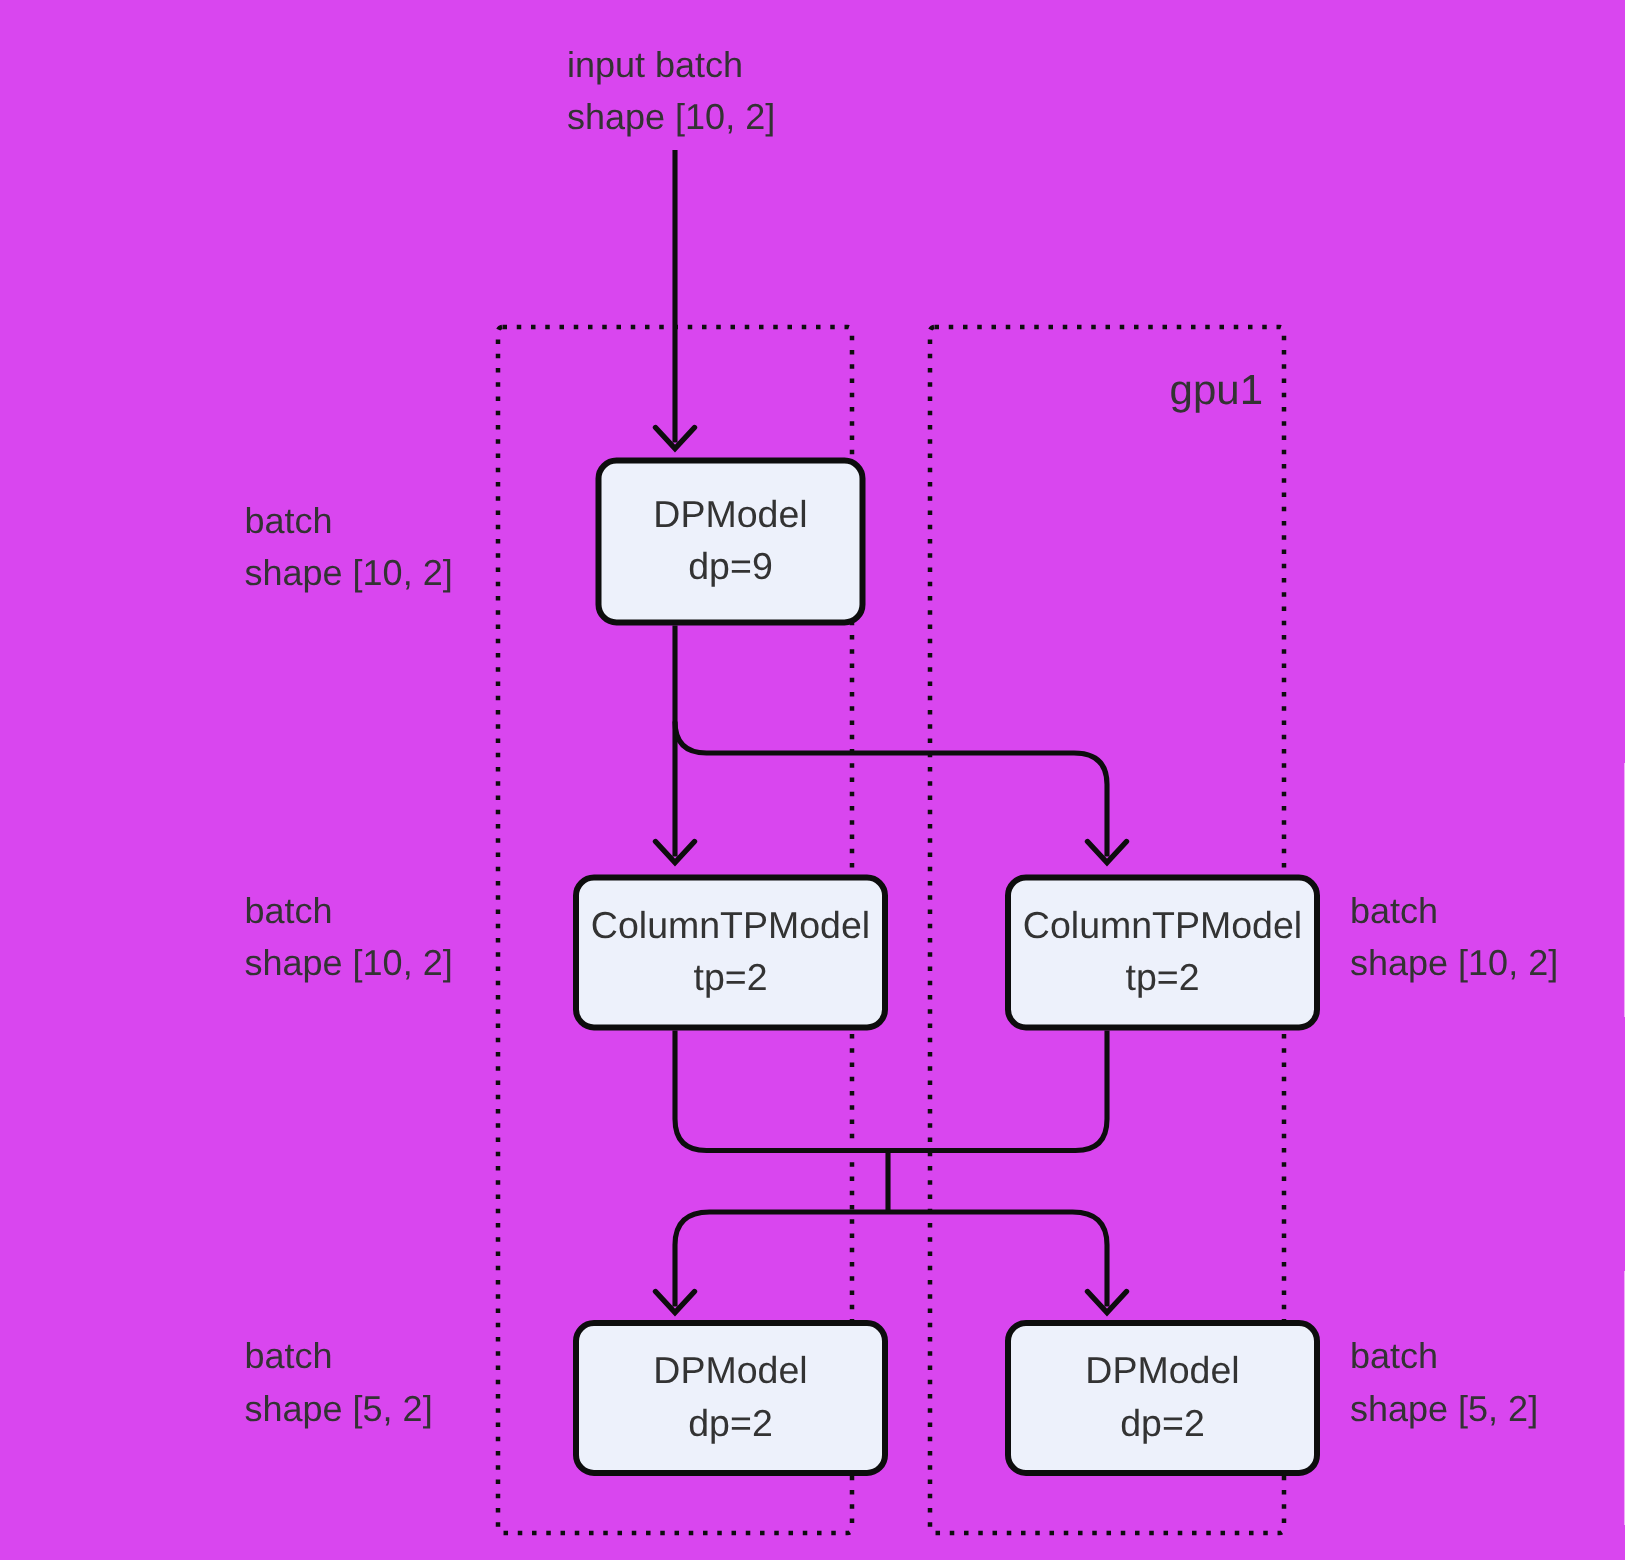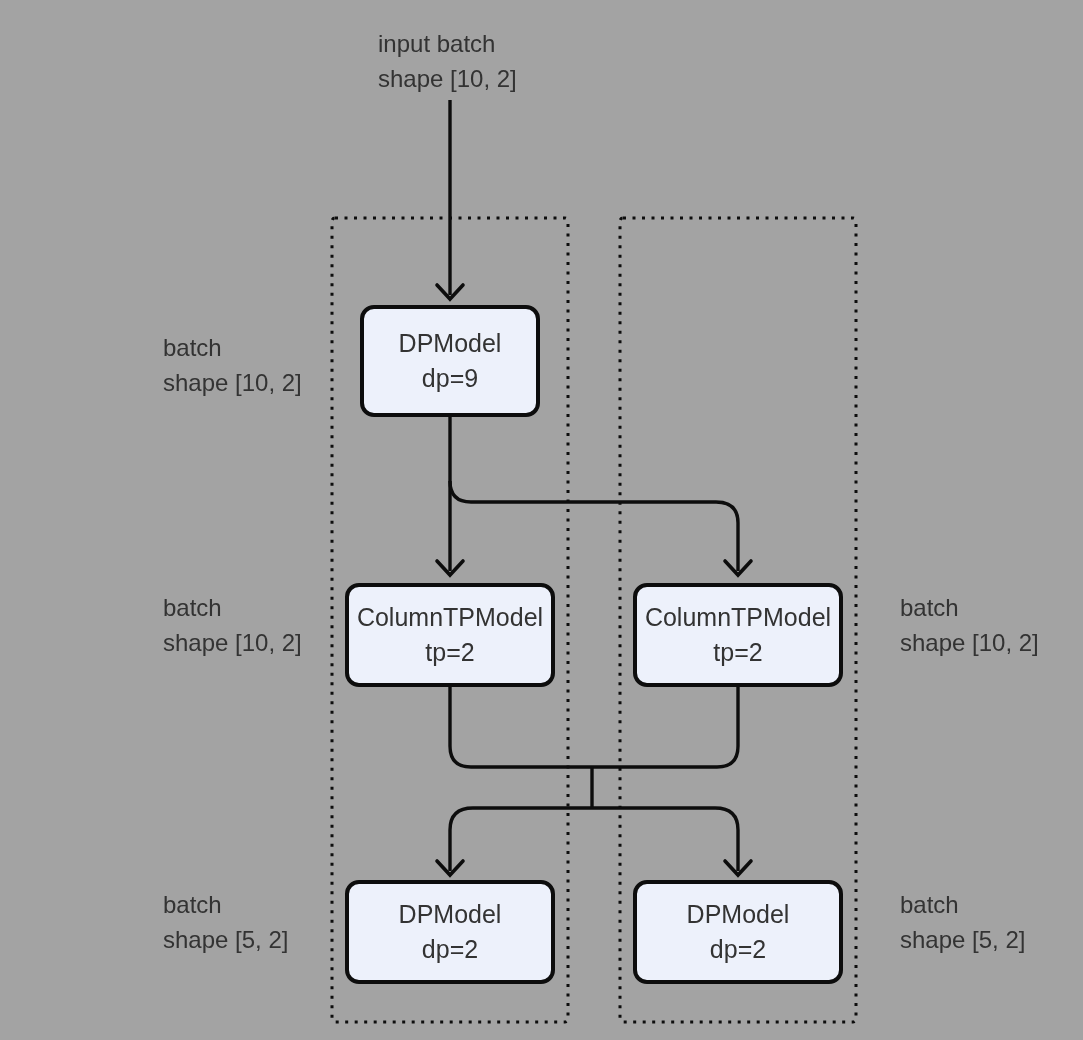--- a/index.html
+++ b/index.html
@@ -2,32 +2,32 @@
 <html style="--node-fill: #edf1fb; --line: #0d0d0d; --text: #333333;"><head>
 <meta charset="utf-8">
 <style>
   :root{
     --node-fill:#edf1fb;
     --line:#0d0d0d;
     --text:#333333;
   }
   html,body{margin:0;padding:0;background:#ffffff;}
   .canvas{
-    position:relative;width:1083px;height:1040px;background:#a3a3a3;overflow:hidden;
+    position:relative;width:1083px;height:1040px;background:#d946ef;overflow:hidden;
     font-family:"Liberation Sans","DejaVu Sans",sans-serif;color:var(--text);
   }
   .edges{position:absolute;left:0;top:0;width:1083px;height:1040px;}
   .edge{fill:none;stroke:var(--line);stroke-width:3.4px;}
   .arrowhead{fill:none;stroke:var(--line);stroke-width:3.6px;stroke-linecap:round;stroke-linejoin:miter;}
   .gpu-rect{fill:none;stroke:var(--line);stroke-width:3px;stroke-dasharray:3 6.5;}
   .node{
     position:absolute;box-sizing:border-box;
     background:var(--node-fill);border:4px solid var(--line);border-radius:14px;
     display:flex;flex-direction:column;align-items:center;justify-content:center;
-    font-size:25px;line-height:35px;color:var(--text);
+    font-size:25px;line-height:35px;color:var(--text);margin-left:37px;
   }
   .label{position:absolute;font-size:24px;line-height:35px;white-space:nowrap;color:var(--text);}
   .gpu-label{position:absolute;font-size:28px;line-height:34px;width:146px;text-align:right;color:var(--text);}
 </style>
 </head>
 <body>
 
 <div class="canvas">
 
   <svg class="edges" viewBox="0 0 1083 1040" aria-hidden="true">
@@ -52,20 +52,21 @@
     <path class="arrowhead" d="M437 861 L450 875 L463 861"></path>
     <path class="edge" d="M592 808 H715 Q738 808 738 830 V871"></path>
     <path class="arrowhead" d="M725 861 L738 875 L751 861"></path>
   </svg>
 
   <div class="label" style="left:378px;top:26px;">
     <div>input batch</div>
     <div>shape [10, 2]</div>
   </div>
 
+  <div class="gpu-label" style="left:696px;top:243px;">gpu1</div>
 
   <div class="node" style="left:360px;top:305px;width:180px;height:112px;">
     <div>DPModel</div>
     <div>dp=9</div>
   </div>
 
   <div class="node" style="left:345px;top:583px;width:210px;height:104px;">
     <div>ColumnTPModel</div>
     <div>tp=2</div>
   </div>

